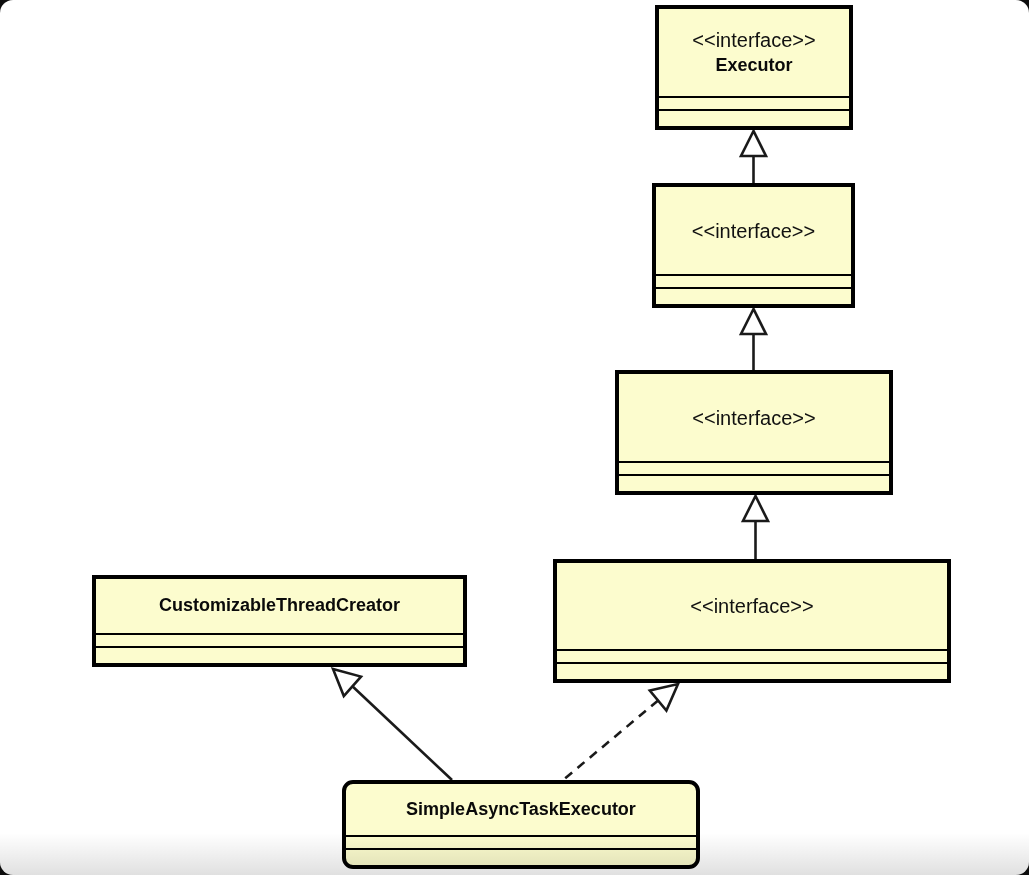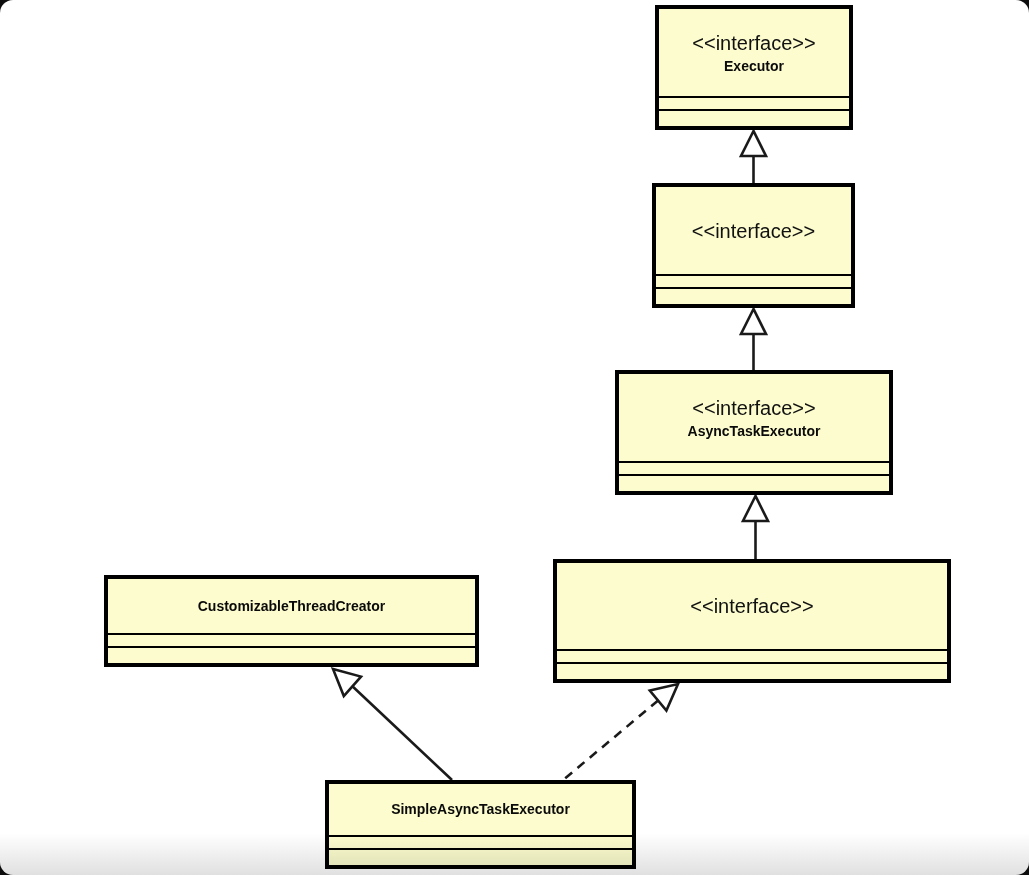--- a/index.html
+++ b/index.html
@@ -50,41 +50,41 @@
     padding:0 6px;
     overflow:hidden;
   }
   .stereotype{
     font-size:20px;
     color:#111;
     line-height:1.2;
     white-space:nowrap;
   }
   .class-name{
-    font-size:14px;
+    font-size:18px;
     font-weight:bold;
     color:#0a0a0a;
     line-height:1.2;
     white-space:nowrap;
   }
   .box-attrs{
     height:13px;
     border-top:2px solid var(--node-border);
   }
   .box-methods{
     height:17px;
     border-top:2px solid var(--node-border);
   }
   
   .n-executor{left:655px;top:5px;width:198px;height:125px;}
   .n-taskexecutor{left:652px;top:183px;width:203px;height:125px;}
   .n-asynctaskexecutor{left:615px;top:370px;width:278px;height:125px;}
   .n-asynclistenable{left:553px;top:559px;width:398px;height:124px;}
-  .n-customizable{left:92px;top:575px;width:375px;height:92px;margin-left:12px;}
-  .n-simpleasync{left:325px;top:780px;width:311px;height:89px;}
+  .n-customizable{left:92px;top:575px;width:375px;height:92px;}
+  .n-simpleasync{left:342px;top:780px;width:358px;height:89px;border-radius:11px;}
 </style>
 </head>
 <body>
 
 <div class="page">
 
   <svg class="edge-layer" viewBox="0 0 1029 875" xmlns="http://www.w3.org/2000/svg">
 
     <g>
       <line x1="753.5" y1="184" x2="753.5" y2="155"></line>
@@ -125,21 +125,20 @@
     <div class="box-title">
       <div class="stereotype">&lt;&lt;interface&gt;&gt;</div>
     </div>
     <div class="box-attrs"></div>
     <div class="box-methods"></div>
   </div>
 
   <div class="uml-box n-asynctaskexecutor">
     <div class="box-title">
       <div class="stereotype">&lt;&lt;interface&gt;&gt;</div>
-      <div class="class-name">AsyncTaskExecutor</div>
     </div>
     <div class="box-attrs"></div>
     <div class="box-methods"></div>
   </div>
 
   <div class="uml-box n-asynclistenable">
     <div class="box-title">
       <div class="stereotype">&lt;&lt;interface&gt;&gt;</div>
     </div>
     <div class="box-attrs"></div>

